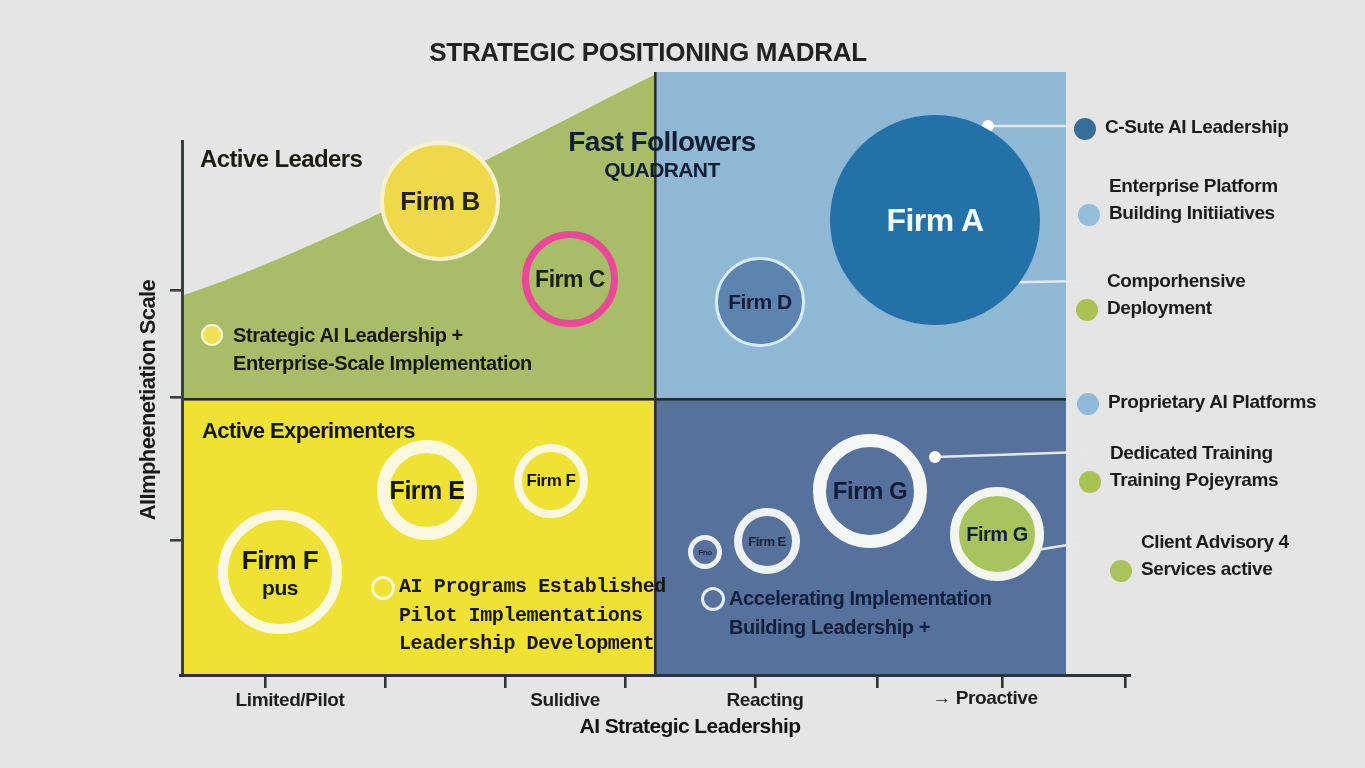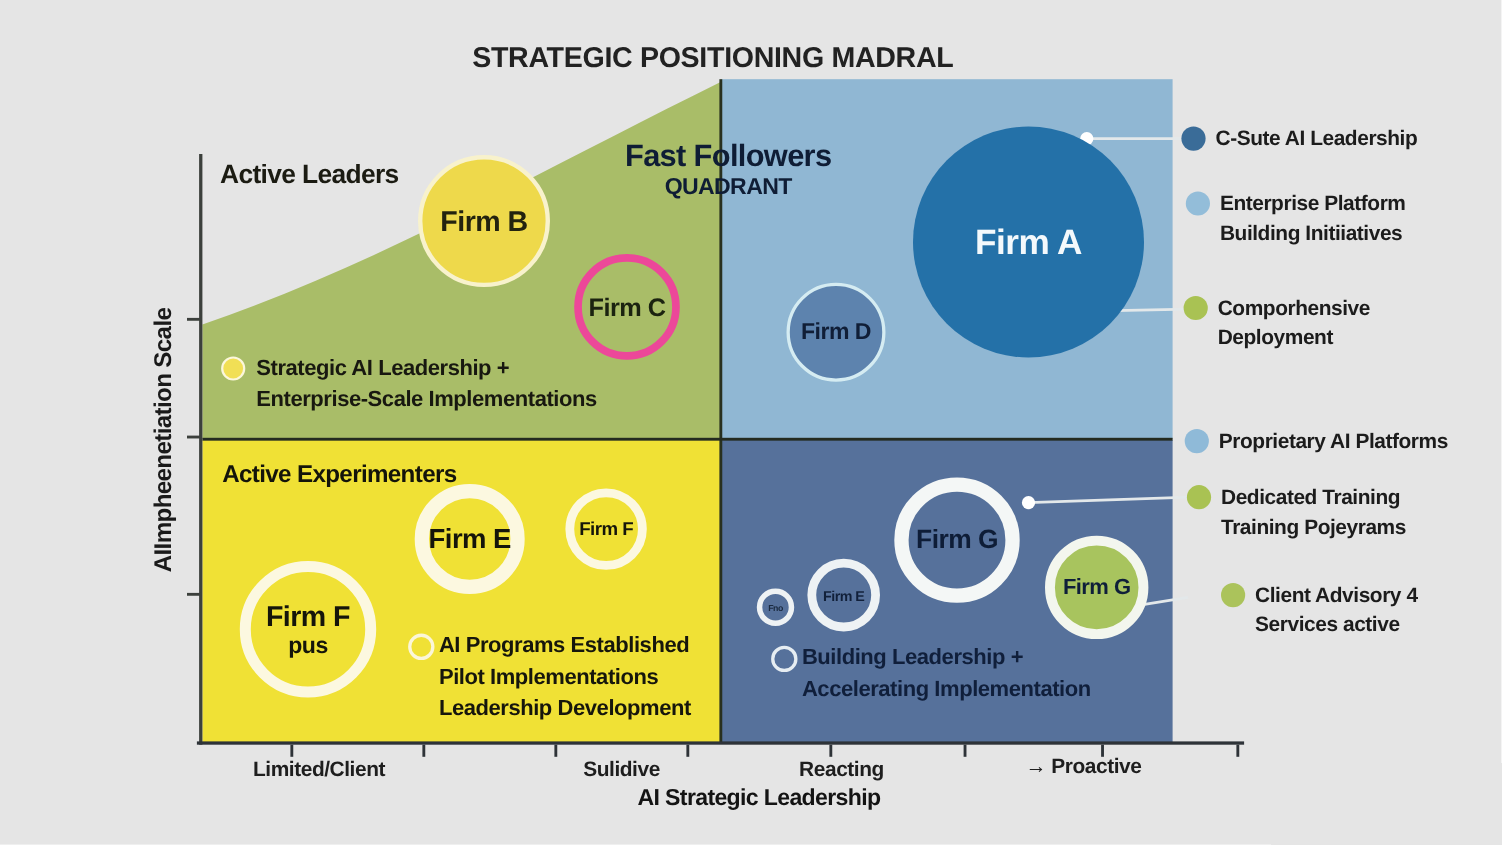--- a/index.html
+++ b/index.html
@@ -5,21 +5,21 @@
   html,body{margin:0;padding:0;background:#ffffff;}
   #stage{
     position:relative;width:1365px;height:768px;background:#e5e5e5;overflow:hidden;
     font-family:"Liberation Sans","DejaVu Sans",sans-serif;color:#1b1b1b;
   }
   .abs{position:absolute;}
   .circle{position:absolute;border-radius:50%;display:flex;align-items:center;justify-content:center;flex-direction:column;box-sizing:border-box;text-align:center;}
   .firm-label{font-weight:bold;letter-spacing:-0.5px;white-space:nowrap;}
   .qlabel{font-weight:bold;letter-spacing:-0.6px;white-space:nowrap;}
   .ann-text div{font-weight:bold;letter-spacing:-0.4px;white-space:nowrap;}
-  .legend-item{position:absolute;display:flex;align-items:flex-start;}
+  .legend-item{position:absolute;display:flex;align-items:flex-end;}
   .legend-dot{width:22px;height:22px;border-radius:50%;flex:0 0 auto;margin-right:9px;margin-top:2px;}
   .legend-text{font-size:19px;font-weight:bold;letter-spacing:-0.4px;line-height:27px;color:#1c1c1c;white-space:nowrap;}
   .tick-label{position:absolute;font-size:19px;font-weight:bold;letter-spacing:-0.4px;color:#1e1e1e;text-align:center;white-space:nowrap;}
   svg{position:absolute;left:0;top:0;}
 </style>
 </head>
 <body>
 
 <div id="stage">
 
@@ -60,21 +60,21 @@
       <circle cx="988" cy="126" r="6"></circle>
       <circle cx="981" cy="283" r="6"></circle>
       <circle cx="935" cy="457" r="6"></circle>
       <circle cx="1018" cy="553" r="6"></circle>
     </g>
   </svg>
 
   <div class="abs qlabel" style="left:-102px;top:387px;width:500px;text-align:center;font-size:22px;color:#1a1a1a;transform:rotate(-90deg);transform-origin:center;">AIImpheenetiation  Scale</div>
   <div class="abs qlabel" style="left:490px;top:714px;width:400px;text-align:center;font-size:21px;color:#141414;">AI Strategic Leadership</div>
 
-  <div class="tick-label" style="left:190px;top:689px;width:200px;">Limited/Client</div>
+  <div class="tick-label" style="left:190px;top:689px;width:200px;">Limited/Pilot</div>
   <div class="tick-label" style="left:465px;top:689px;width:200px;">Sulidive</div>
   <div class="tick-label" style="left:665px;top:689px;width:200px;">Reacting</div>
   <div class="tick-label" style="left:885px;top:687px;width:200px;">→ Proactive</div>
 
   <div class="abs qlabel" style="left:200px;top:145px;font-size:24px;color:#1b1b12;">Active Leaders</div>
   <div class="abs" style="left:542px;top:126px;width:240px;text-align:center;color:#0f1d35;">
     <div class="qlabel" style="font-size:28px;">Fast Followers</div>
     <div class="qlabel" style="font-size:21px;">QUADRANT</div>
   </div>
   <div class="abs qlabel" style="left:202px;top:418px;font-size:22px;color:#14140a;">Active Experimenters</div>
@@ -121,38 +121,38 @@
   </div>
 
   <div class="circle" style="left:950px;top:487px;width:94px;height:94px;background:#a8c45e;border:9px solid #f3f6ee;">
     <span class="firm-label" style="font-size:20px;color:#0f1f39;">Firm G</span>
   </div>
 
   <div class="abs" style="left:201px;top:321px;">
     <span class="circle" style="left:0;top:3px;width:22px;height:22px;background:#f1df55;border:2.5px solid #fbf7dc;"></span>
     <div class="ann-text" style="margin-left:32px;font-size:20px;line-height:28px;color:#181810;">
       <div>Strategic AI Leadership +</div>
-      <div>Enterprise-Scale Implementations</div>
+      <div>Enterprise-Scale Implementation</div>
     </div>
   </div>
 
   <div class="abs" style="left:371px;top:573px;">
     <span class="circle" style="left:0;top:3px;width:24px;height:24px;border:3.5px solid #fbf6d9;background:transparent;"></span>
-    <div class="ann-text" style="margin-left:28px;font-size:20px;line-height:28.5px;color:#16160c;">
+    <div class="ann-text" style="margin-left:28px;font-size:20px;line-height:28.5px;color:#16160c;font-family:Liberation Mono, monospace;">
       <div>AI Programs Established</div>
       <div>Pilot Implementations</div>
       <div>Leadership Development</div>
     </div>
   </div>
 
   <div class="abs" style="left:701px;top:584px;">
     <span class="circle" style="left:0;top:3px;width:24px;height:24px;border:3.5px solid #e6edf2;background:transparent;"></span>
     <div class="ann-text" style="margin-left:28px;font-size:20px;line-height:29px;color:#101f3b;">
+      <div>Accelerating Implementation</div>
       <div>Building Leadership +</div>
-      <div>Accelerating Implementation</div>
     </div>
   </div>
 
   <div class="legend-item" style="left:1074px;top:113px;">
     <span class="legend-dot" style="background:#3a6c98;"></span>
     <div class="legend-text">
         <div>C-Sute AI Leadership</div>
       </div>
   </div>
   <div class="legend-item" style="left:1078px;top:172px;">

